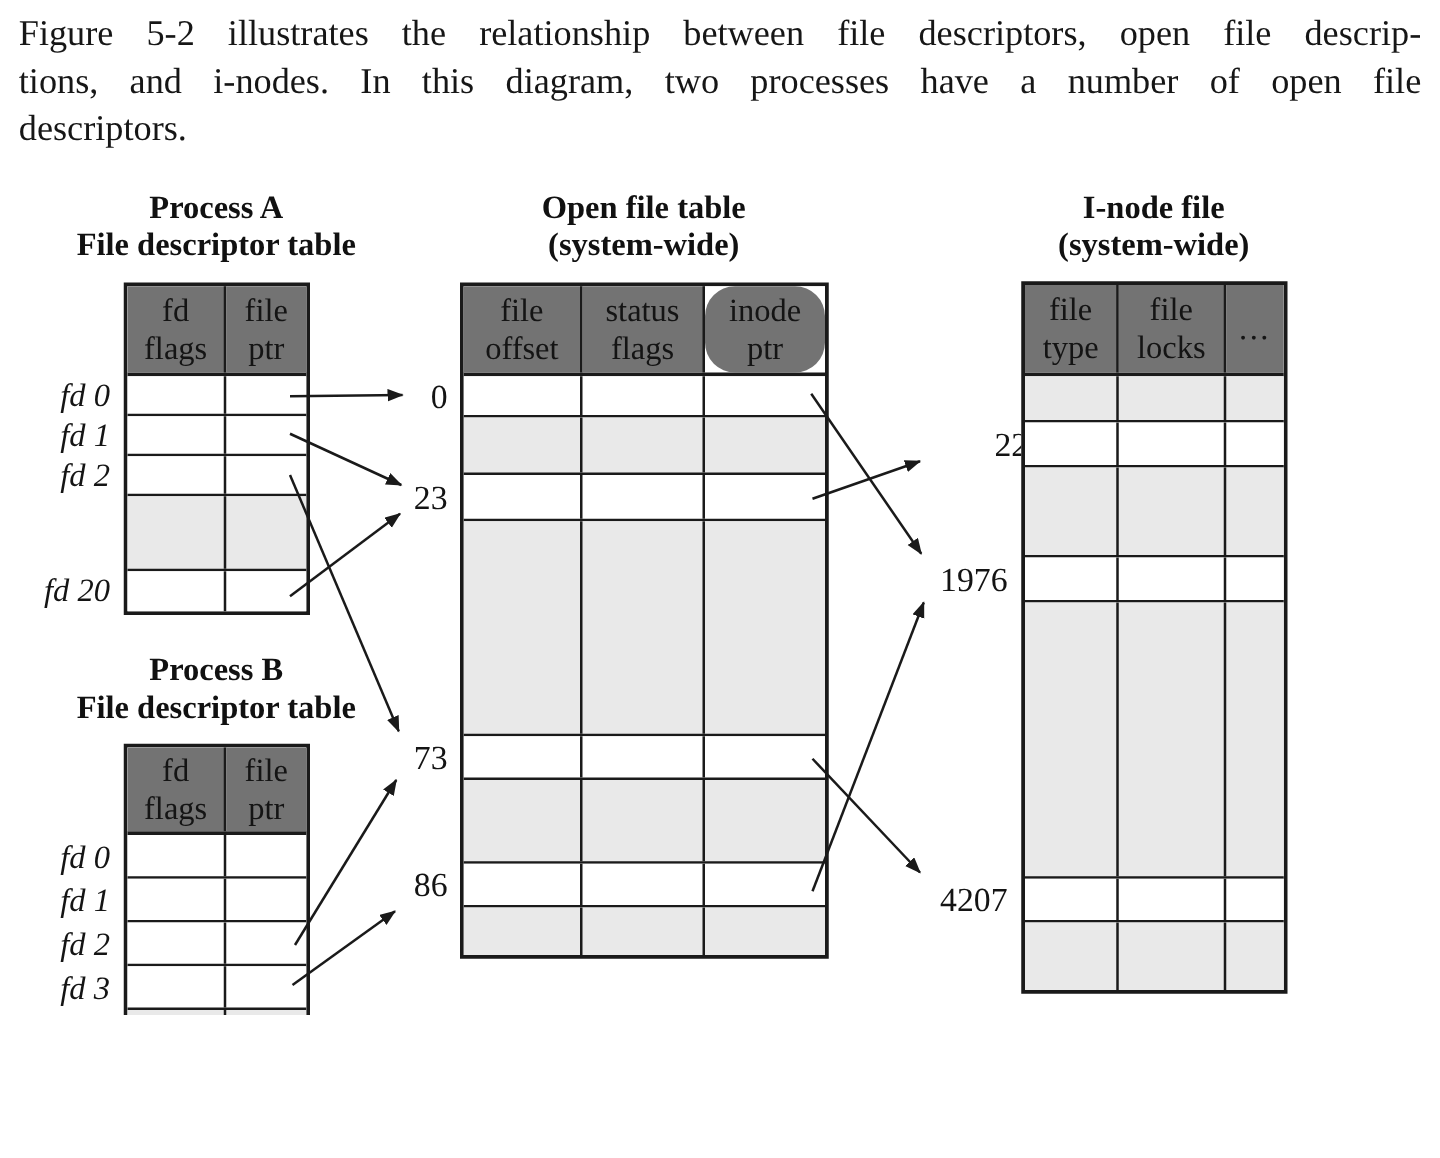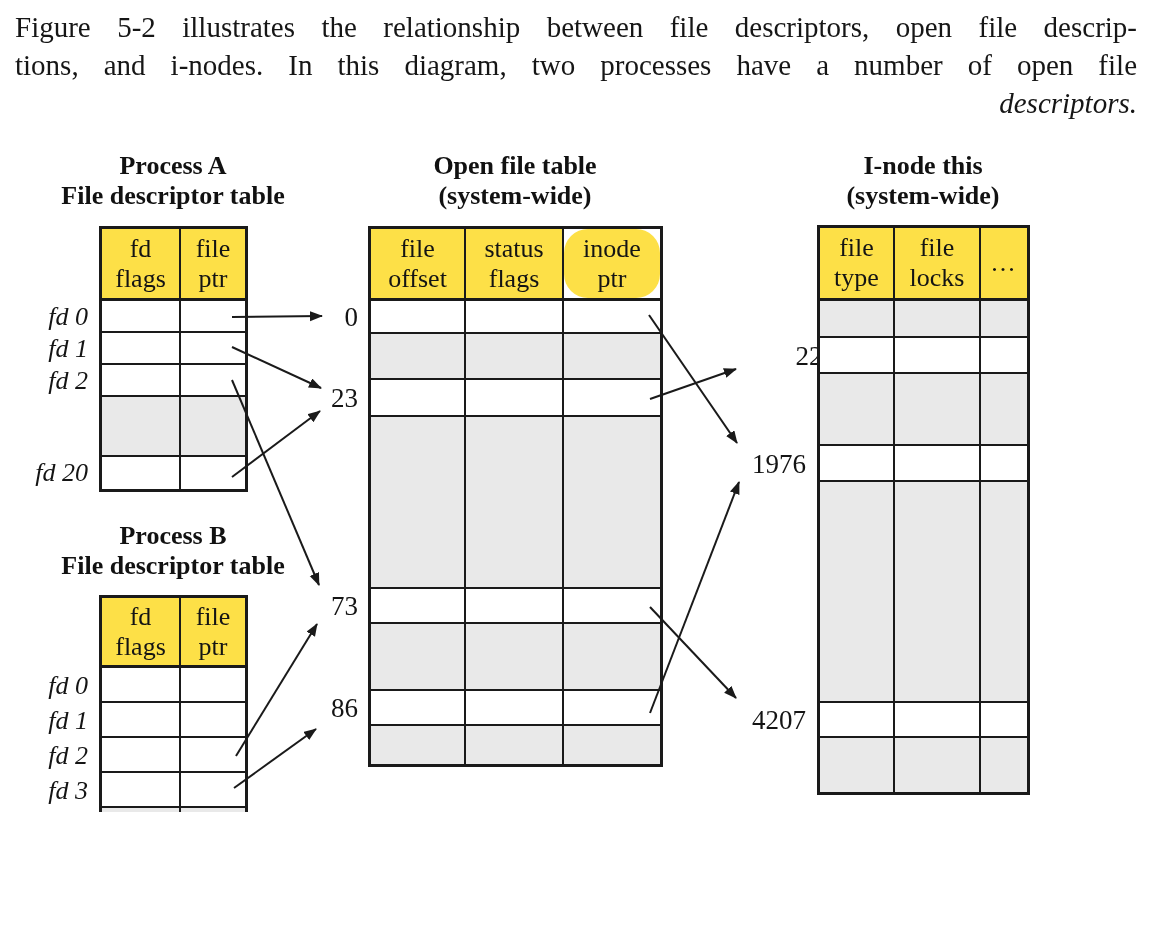--- a/index.html
+++ b/index.html
@@ -5,37 +5,37 @@
   html,body { margin:0; padding:0; background:#ffffff; }
   .page {
     position:relative; width:1152px; height:812px; background:#ffffff;
     font-family:"Liberation Serif", serif; color:#141414; overflow:hidden;
   }
 
   
   .intro { position:absolute; left:15px; top:8px; width:1122px;
            font-size:29px; line-height:38px; color:#161616; }
   .intro .jline { text-align:justify; text-align-last:justify; }
-  .intro .lline { text-align:right;font-style:italic; }
+  .intro .lline { text-align:left; }
 
   
   .t-title { position:absolute; width:280px; text-align:center;
              font-weight:bold; font-size:26px; line-height:30px; color:#111; }
 
   
   .tbl { position:absolute; border:3px solid #1a1a1a; background:#ffffff; box-sizing:border-box; }
   .trow { display:flex; border-bottom:2px solid #1a1a1a; box-sizing:border-box; background:#ffffff; }
   .trow.hdr { border-bottom:3px solid #1a1a1a; }
   .trow.last { border-bottom:none; }
   .trow.shade { background:#e9e9e9; }
   .tc { border-right:2px solid #1a1a1a; box-sizing:border-box; }
   .tc.lastc { border-right:none; }
   .hdr .tc { display:flex; align-items:center; justify-content:center;
              text-align:center; font-size:26px; line-height:30px;
-             white-space:pre-line; color:#141414; background:#fde047; }
+             white-space:pre-line; color:#141414; background:#737373; }
   .pa .c1, .pb .c1 { width:79px; } .pa .c2, .pb .c2 { flex:1; }
   .oft .c1 { width:95px; } .oft .c2 { width:98px; } .oft .c3 { flex:1;border-radius:24px; }
   .ino .c1 { width:75px; } .ino .c2 { width:86px; } .ino .c3 { flex:1; letter-spacing:2px; }
 
   
   .rlab { position:absolute; display:flex; align-items:center; justify-content:flex-end;
           font-size:26px; color:#141414; }
   .rlab.it { font-style:italic; }
   .rlab.num { font-size:27px; }
 
@@ -63,21 +63,21 @@
 
   <div class="t-title" style="left:33px; top:151px;">
     <div>Process A</div>
     <div>File descriptor table</div>
   </div>
   <div class="t-title" style="left:375px; top:151px;">
     <div>Open file table</div>
     <div>(system-wide)</div>
   </div>
   <div class="t-title" style="left:783px; top:151px;">
-    <div>I-node this</div>
+    <div>I-node file</div>
     <div>(system-wide)</div>
   </div>
   <div class="t-title" style="left:33px; top:521px;">
     <div>Process B</div>
     <div>File descriptor table</div>
   </div>
 
   <div class="rlab it" style="left:8px; top:301px; width:80px; height:32px;">fd 0</div>
   <div class="rlab it" style="left:8px; top:333px; width:80px; height:32px;">fd 1</div>
   <div class="rlab it" style="left:8px; top:365px; width:80px; height:32px;">fd 2</div>

